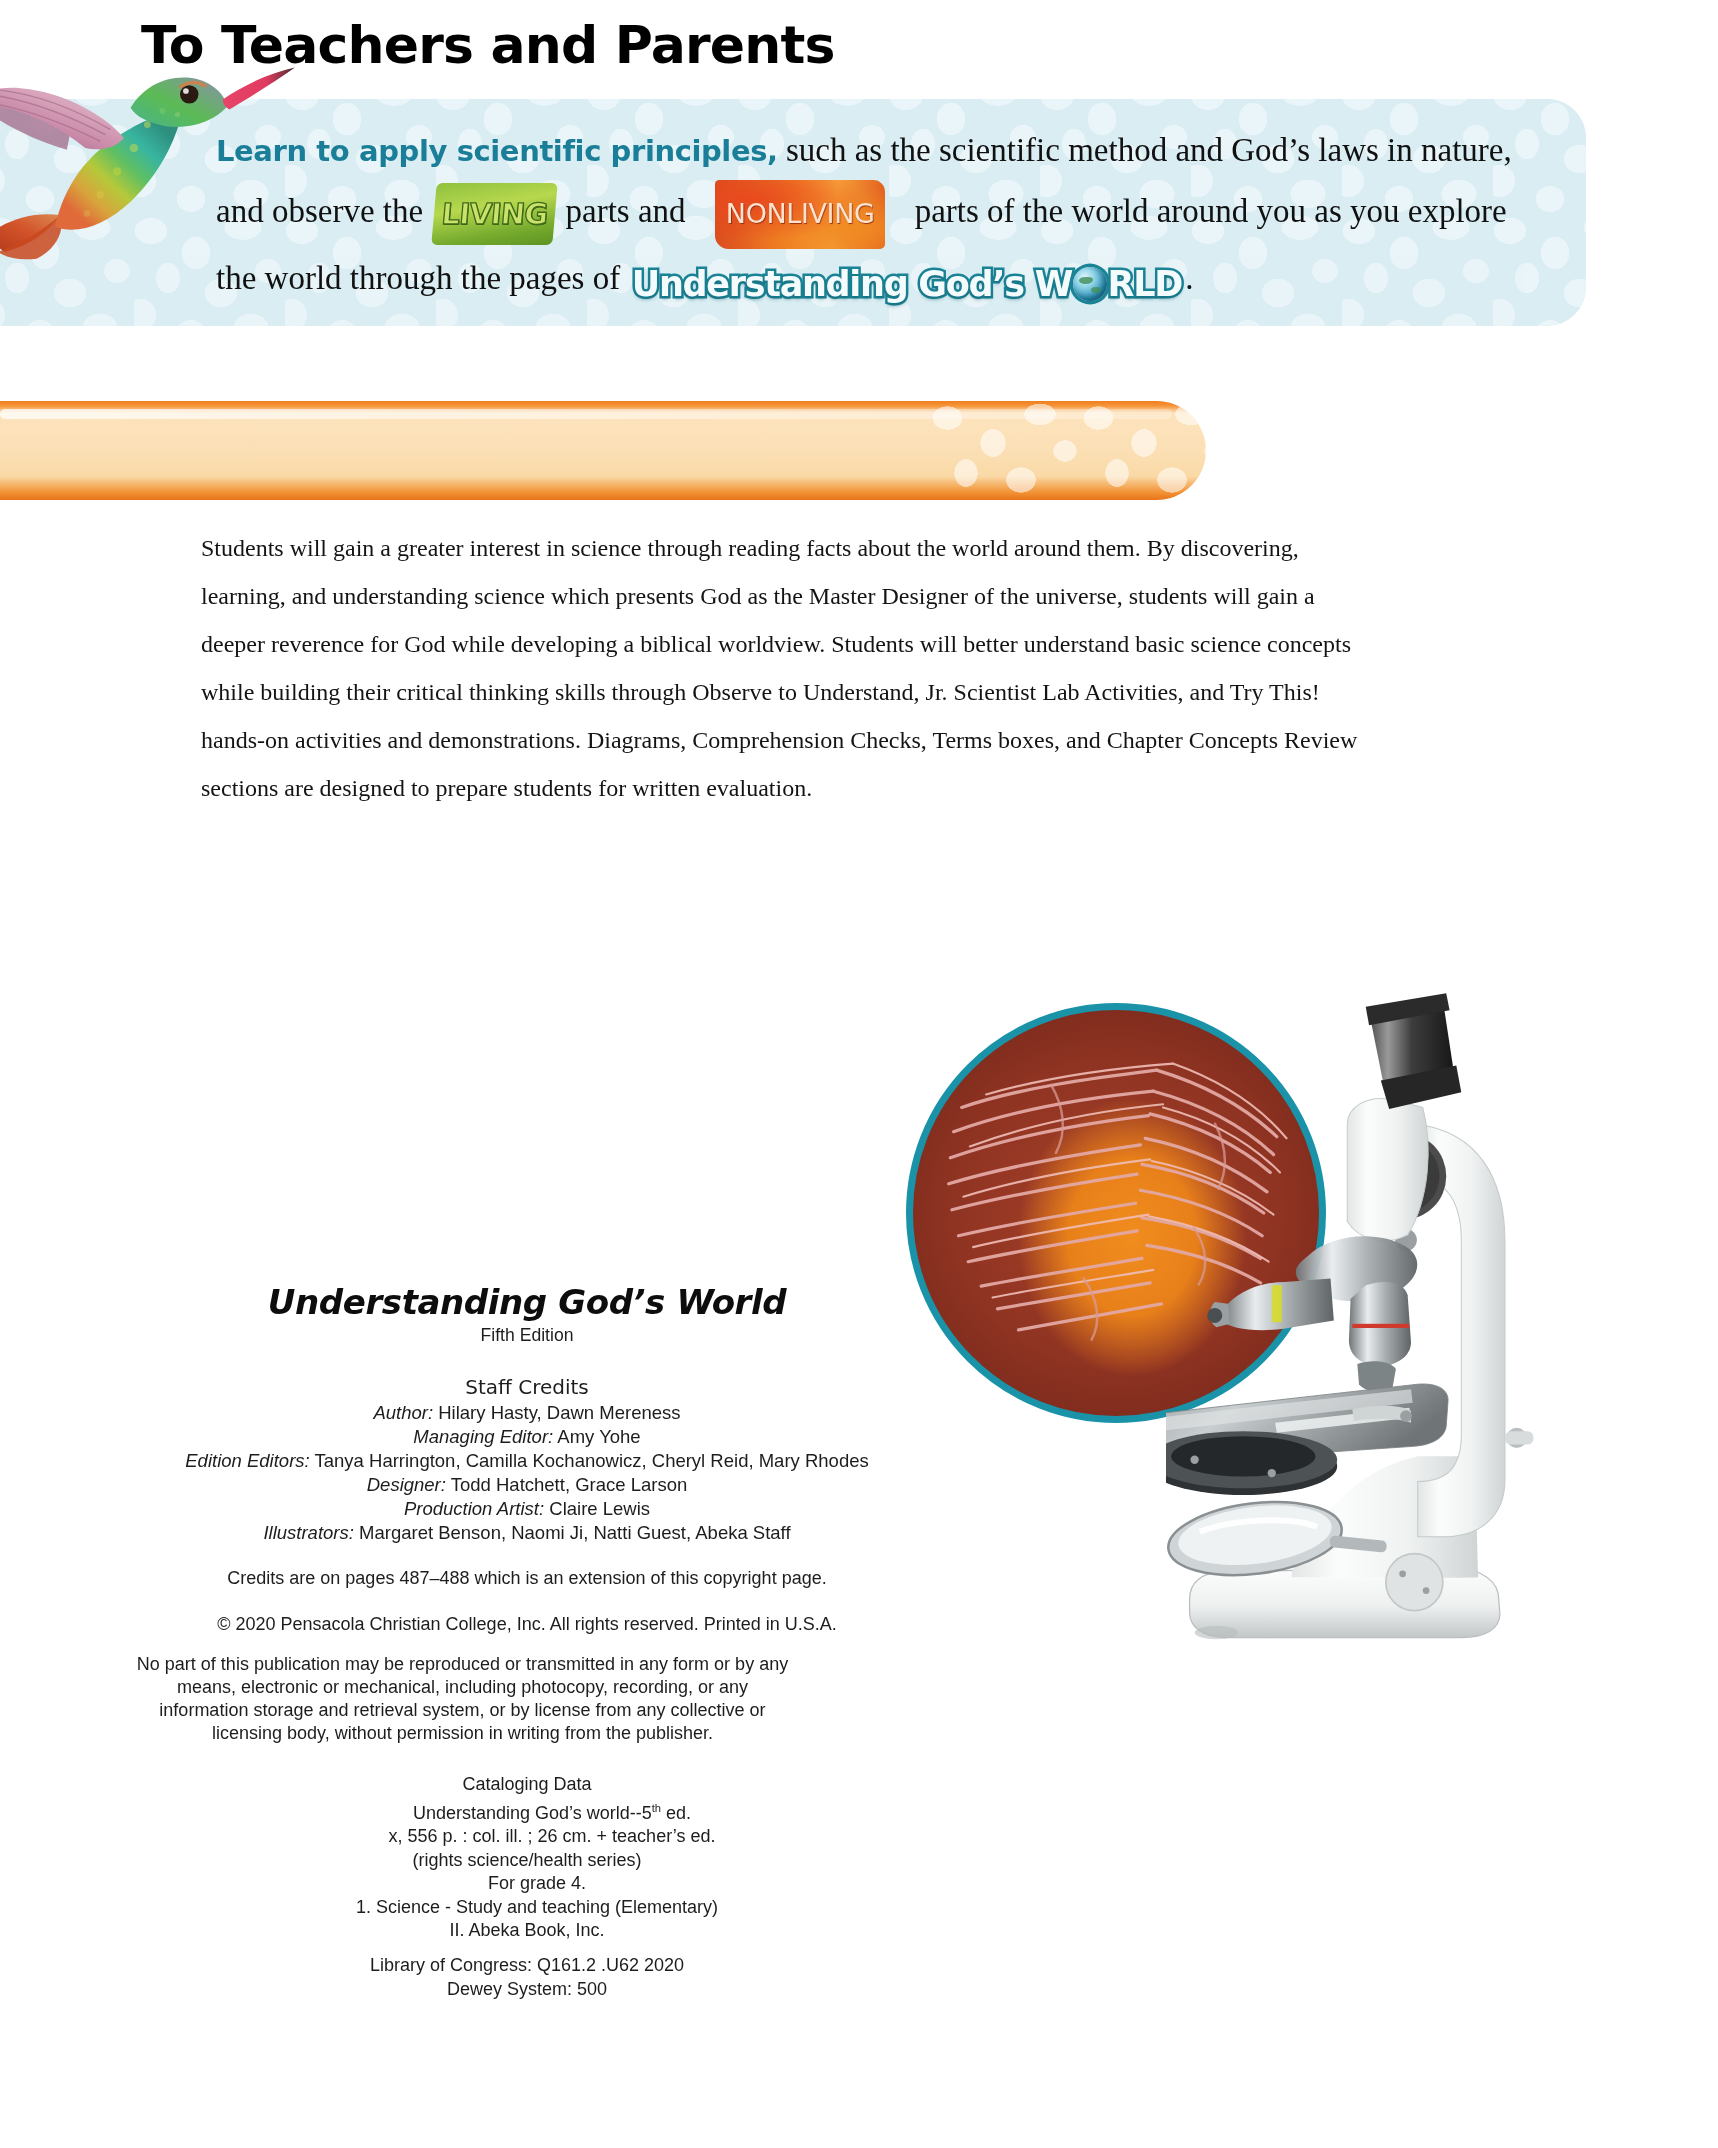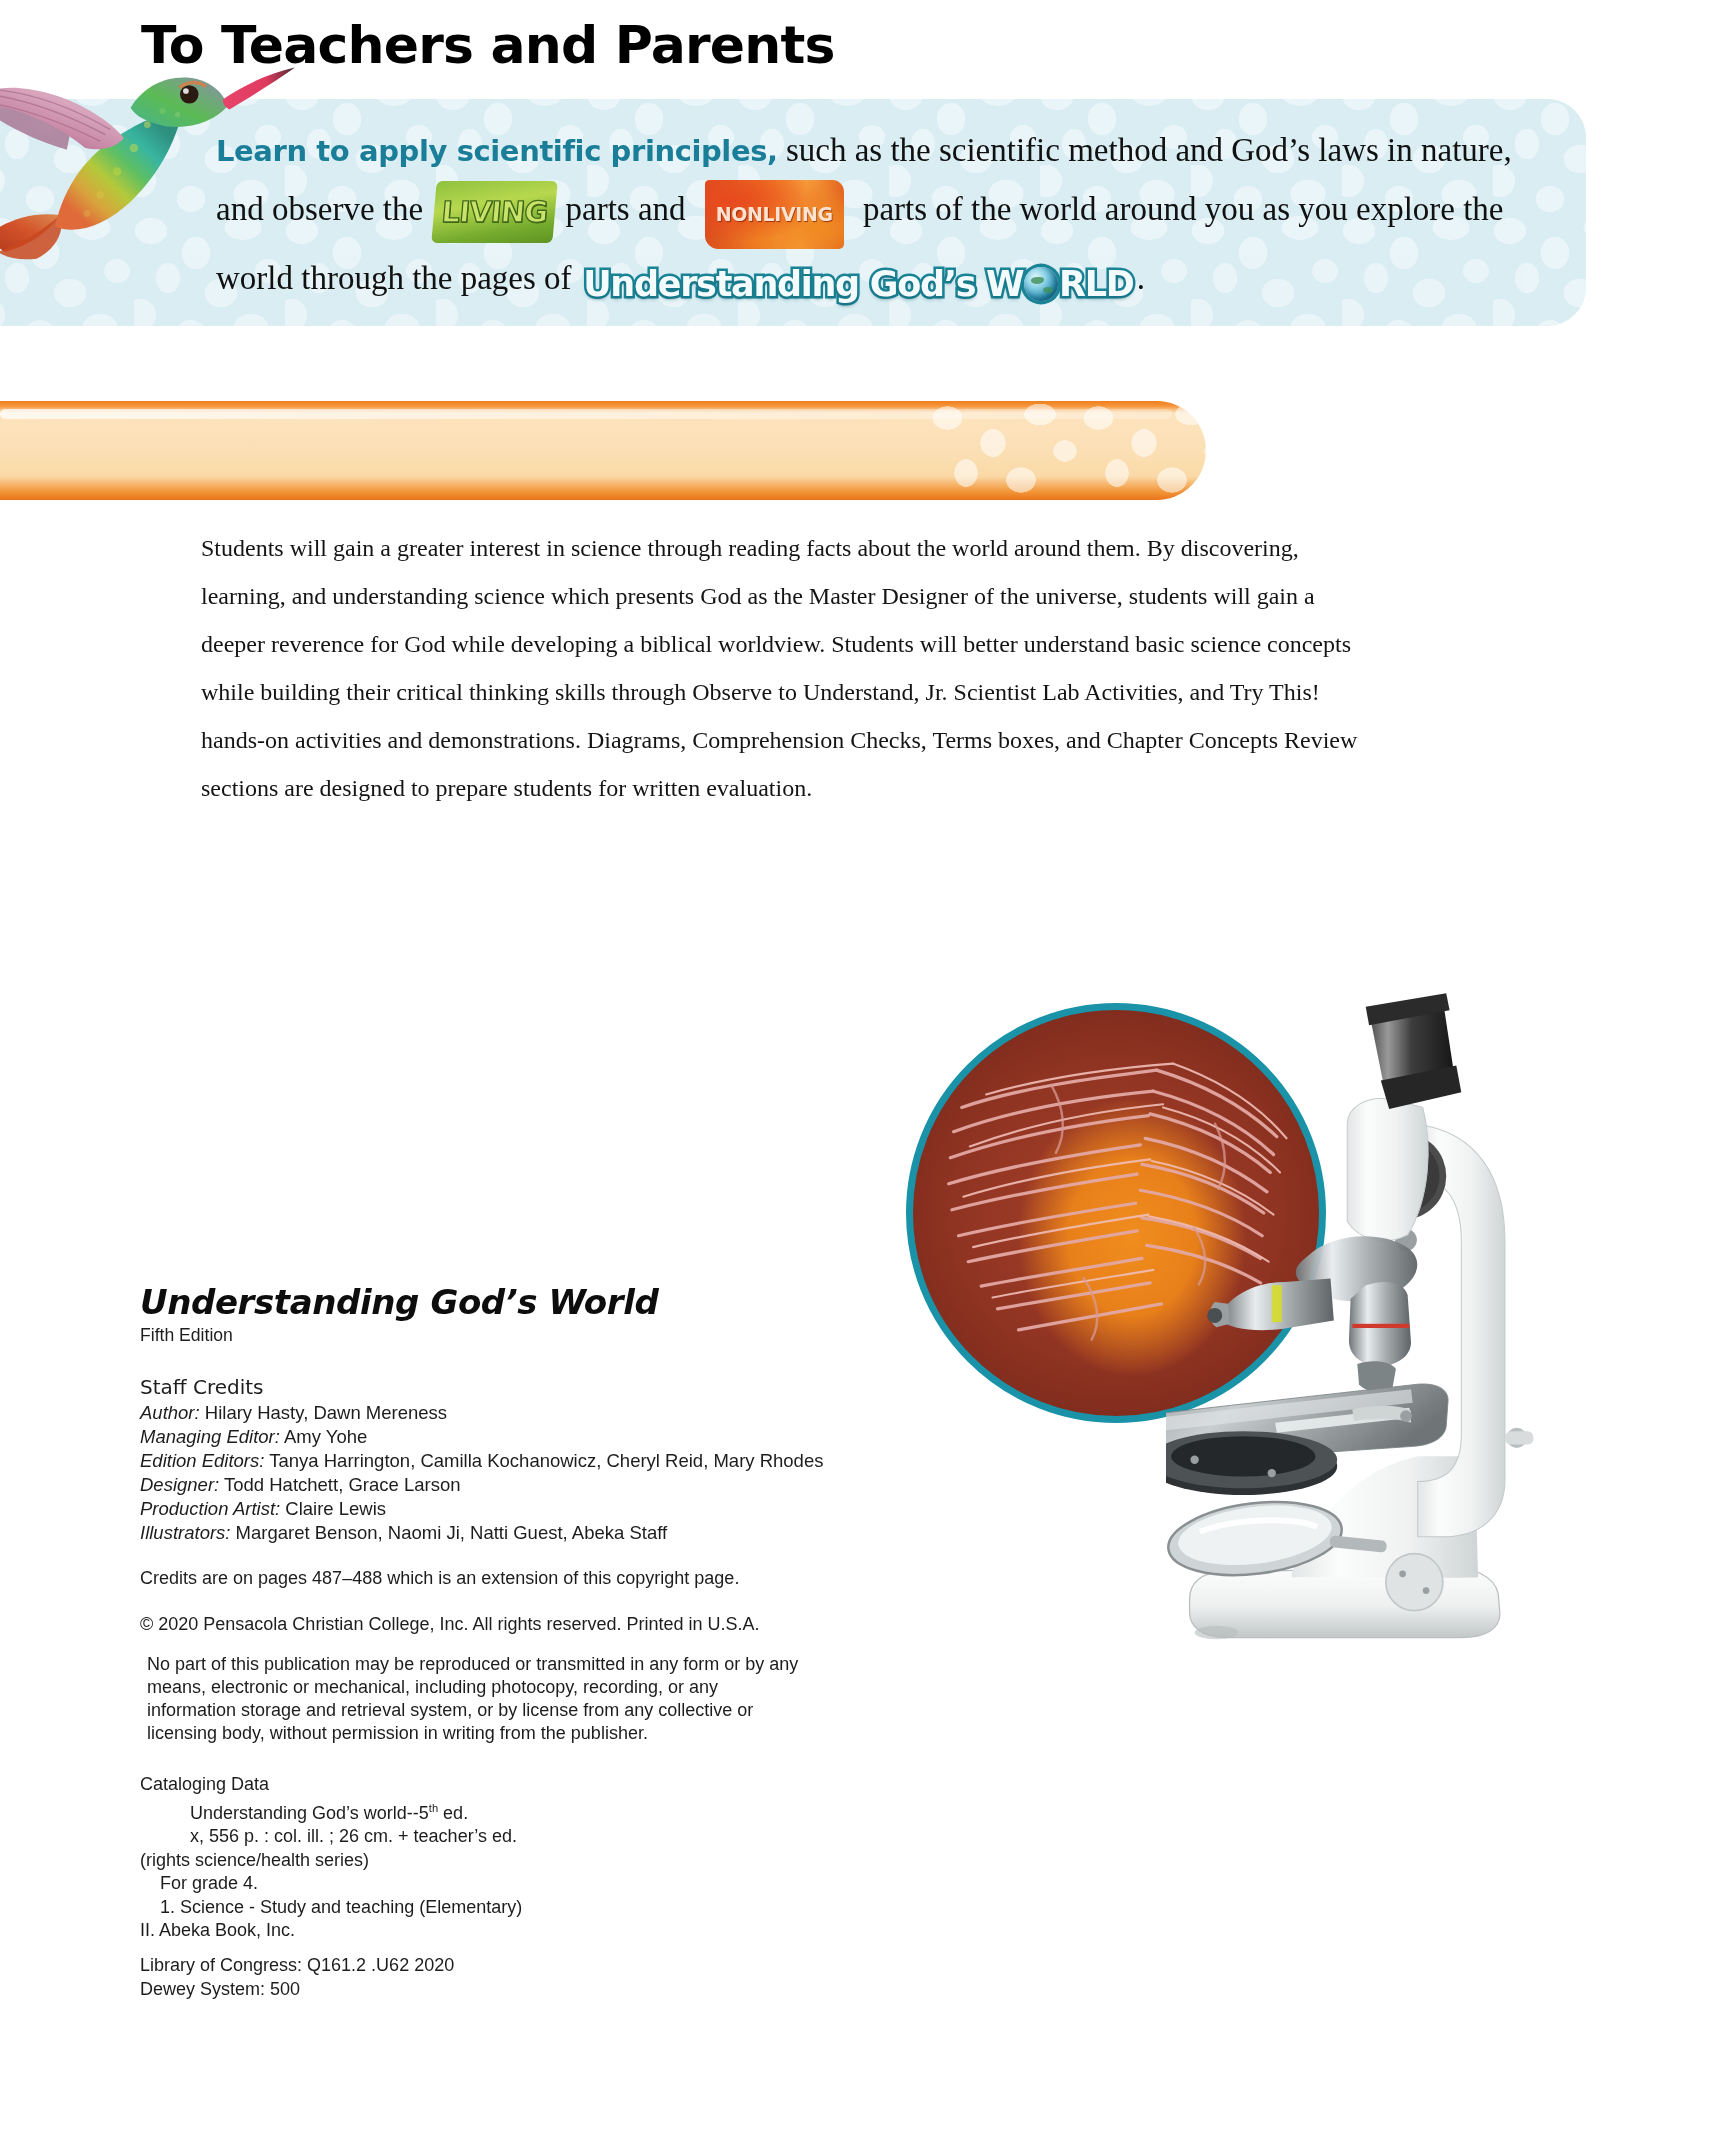--- a/index.html
+++ b/index.html
@@ -51,23 +51,23 @@
     background:linear-gradient(170deg,#8fc13e 0%,#b7d84e 38%,#76ab2e 75%,#5e9322 100%);
     border-radius:5.9px;
     -webkit-text-stroke:1.3px #40691a;
     text-shadow:0.8px 0.8px 0 #3c6318;
     transform:skewX(-5deg);
     vertical-align:-1.7px;
   }
   
   .wordart-nonliving{
     display:inline-block;position:relative;
-    font-family:"DejaVu Sans",sans-serif;font-weight:bold;
-    font-size:19px;letter-spacing:-0.4px;
-    padding:5px 11px 5.9px 11px;margin:0 11px;
+    font-family:"DejaVu Sans",sans-serif;font-weight:normal;
+    font-size:27px;letter-spacing:-0.4px;
+    padding:5px 11px 5.9px 11px;margin:0 21px;
     color:#fde3cf;
     background:
       radial-gradient(ellipse at 18% 30%, #e8491e 0%, transparent 60%),
       radial-gradient(ellipse at 82% 70%, #f08a22 0%, transparent 60%),
       linear-gradient(95deg,#d94a1e 0%,#ef7a22 42%,#f7a13a 70%,#e05a1c 100%);
     border-radius:4.2px 11.7px 5px 13.4px;
     text-shadow:0.8px 0.8px 0.8px rgba(140,40,10,.85);
     vertical-align:-0.8px;
   }
   
@@ -152,21 +152,21 @@
   #micrograph{
     position:absolute;left:17px;top:12.6px;width:420px;height:420px;border-radius:50%;
     border:7.6px solid #1a93a8;box-sizing:border-box;overflow:hidden;
     background:
       radial-gradient(ellipse 159px 193px at 54% 56%, #f08d1e 0%, #e8801a 40%, transparent 72%),
       radial-gradient(ellipse 235px 218px at 50% 50%, #a8432a 0%, #8f3322 70%, #7d2b1d 100%);
   }
   #micrograph .fibers{position:absolute;inset:0;}
 
   
-  #colophon{position:absolute;left:140px;top:1282px;width:806px;color:#1d1d1d;}
+  #colophon{position:absolute;left:124px;top:1282px;width:806px;color:#1d1d1d;text-align:center;}
   #book-title{
     font-family:"DejaVu Sans",sans-serif;
     font-weight:bold;font-style:italic;font-size:34px;letter-spacing:-0.4px;
     margin:0 0 3.4px 0;color:#0d0d0d;
   }
   #book-edition{font-size:17.6px;margin:0 0 28.5px 0;color:#1d1d1d;}
   #staff-credits-heading{
     font-family:"DejaVu Sans",sans-serif;
     font-weight:normal;font-size:20px;margin:0 0 2.5px 0;
   }

